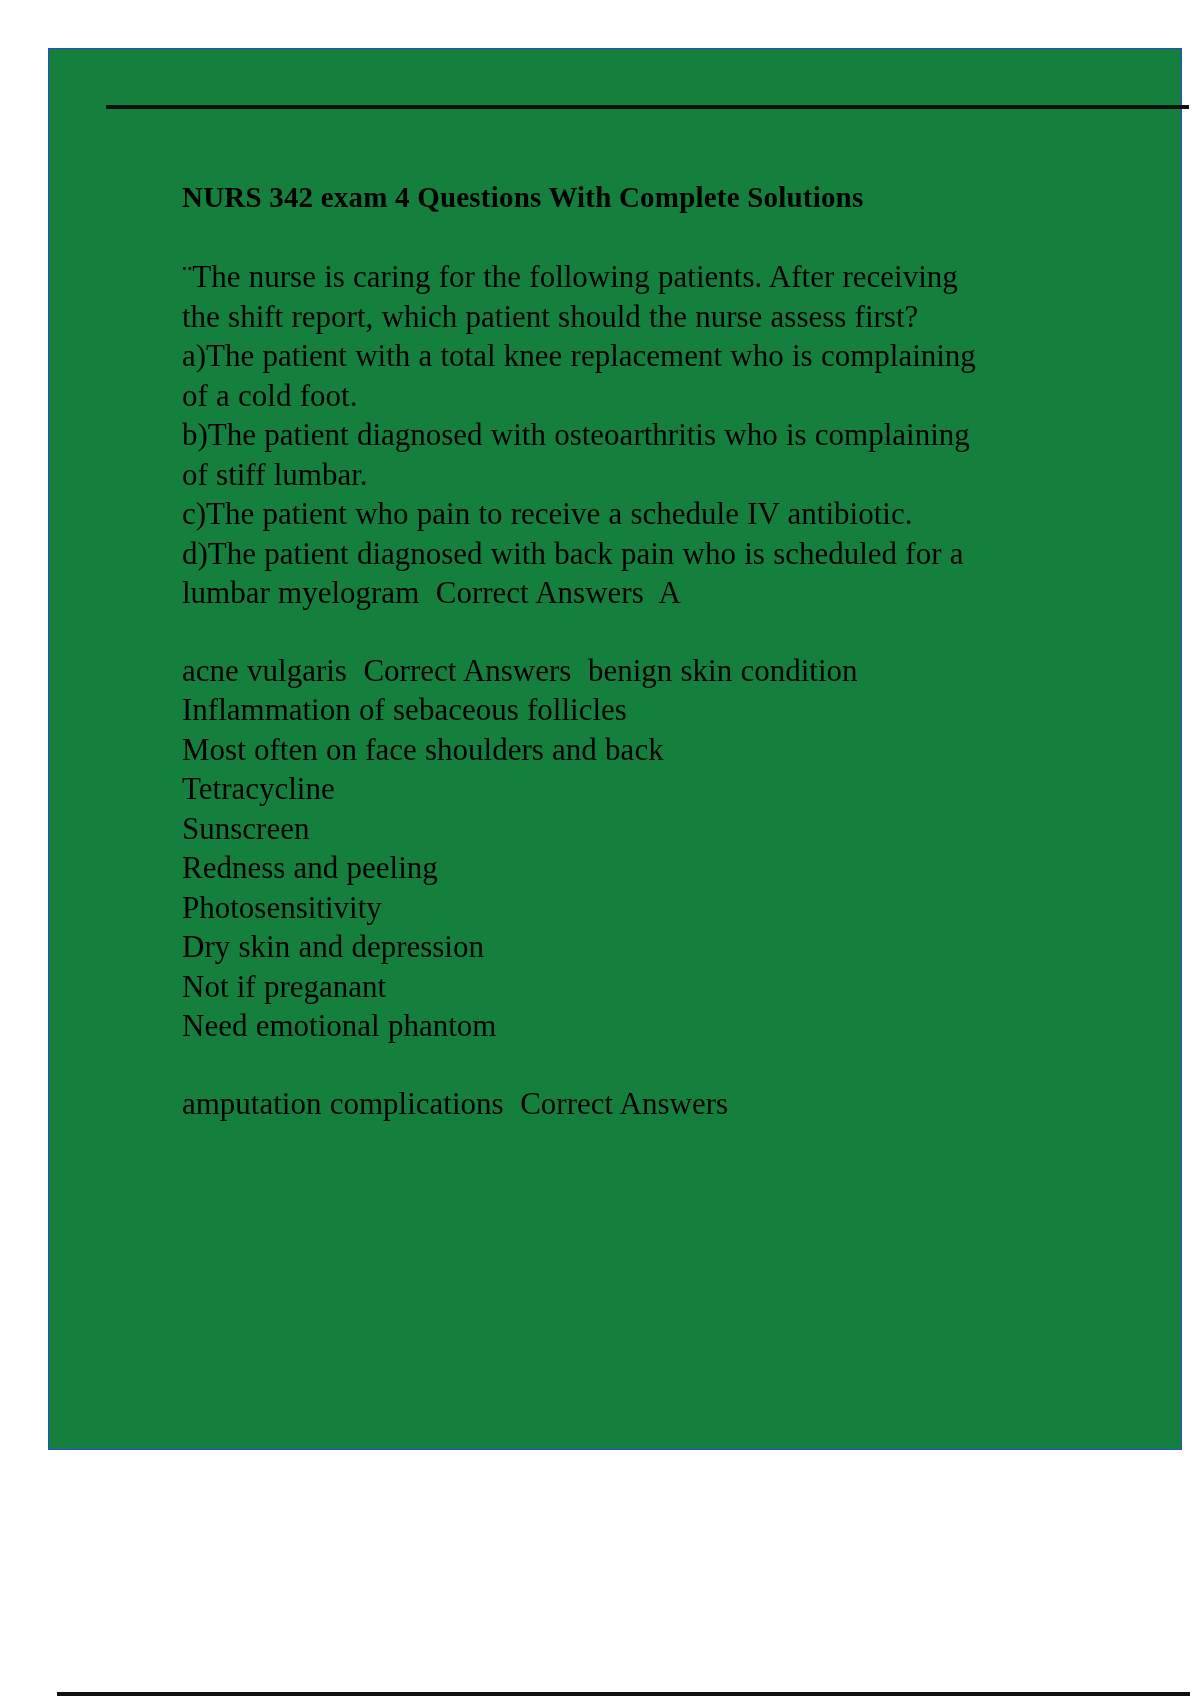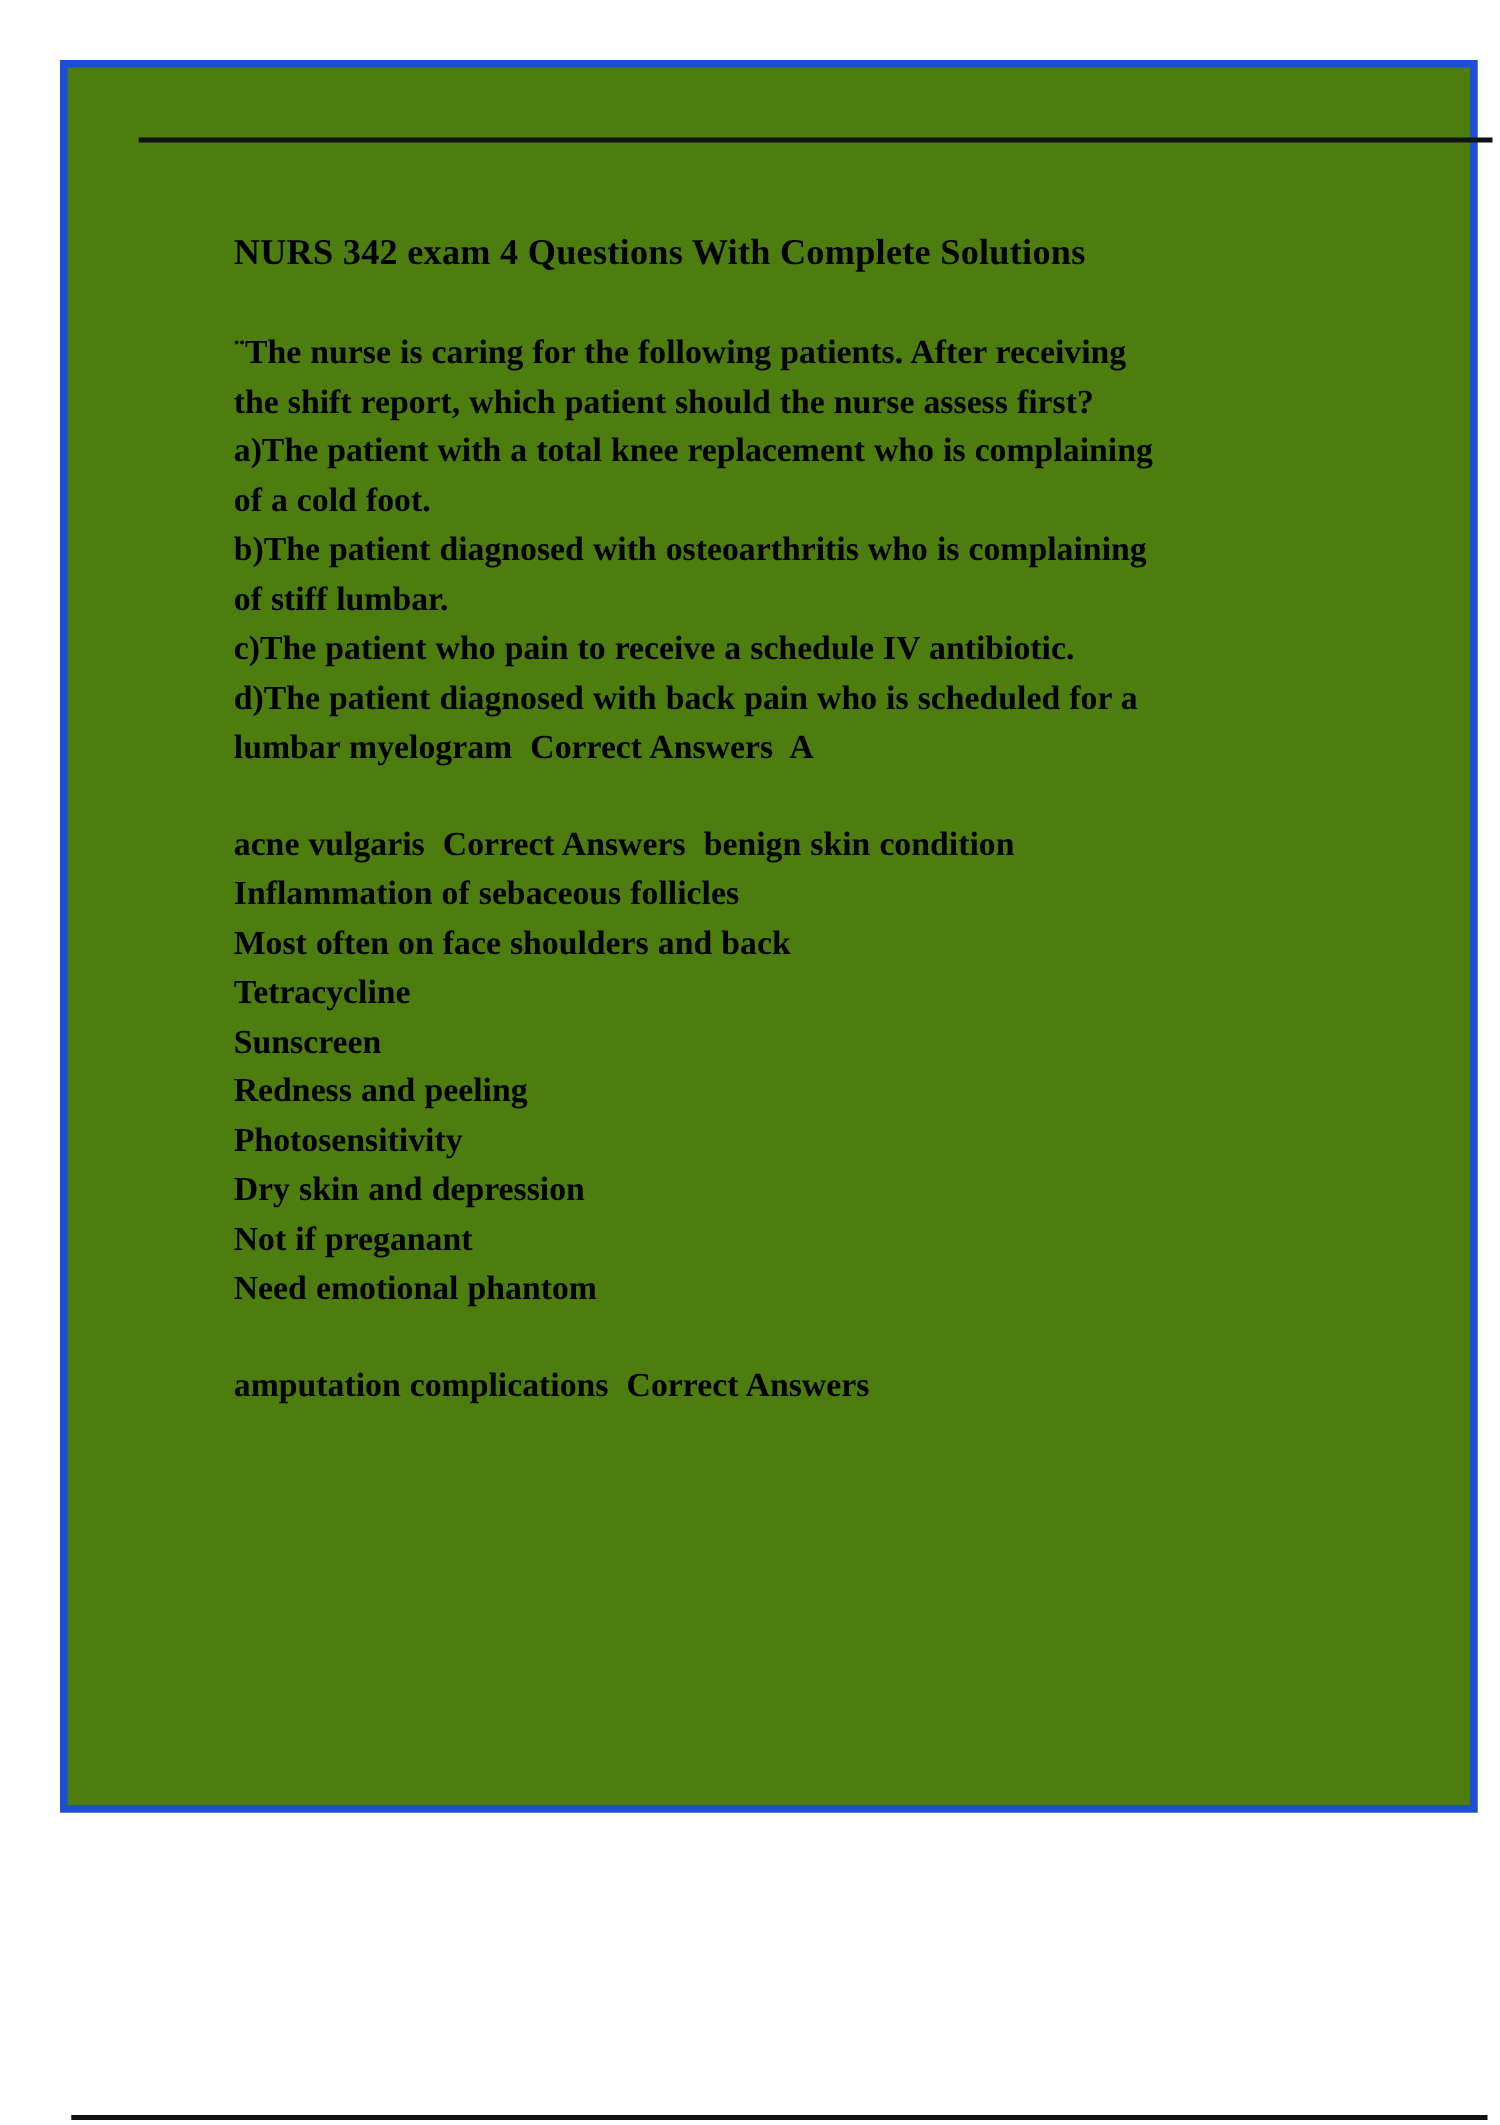--- a/index.html
+++ b/index.html
@@ -16,23 +16,23 @@
     overflow: hidden;
   }
 
   
   #page-frame {
     position: absolute;
     left: 48px;
     top: 48px;
     width: 1134px;
     height: 1402px;
-    border: 6px solid #1d4ed8;
+    border: 1px solid #1d4ed8;
     box-sizing: border-box;
-    background: #4d7c0f;
+    background: #15803d;
   }
 
   
   #top-rule {
     position: absolute;
     left: 57px;
     top: 56px;
     width: 1083px;
     height: 4px;
     background: #111111;
@@ -65,23 +65,23 @@
   }
 
   .block {
     margin: 0 0 38px 0;
   }
   .block:last-child {
     margin-bottom: 0;
   }
 
   .line {
-    font-size: 27px;
+    font-size: 31px;
     line-height: 39.5px;
-    font-weight: bold;
+    font-weight: normal;
     white-space: pre-wrap;
     word-spacing: 0.5px;
   }
 </style>
 </head>
 <body>
 
 <div id="page-frame">
 
   <div id="top-rule"></div>

